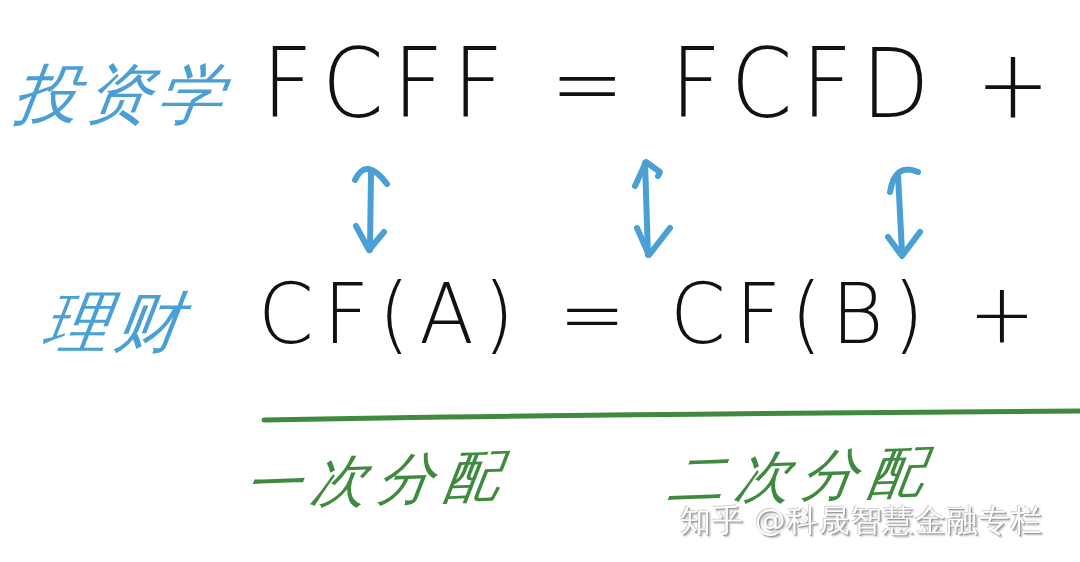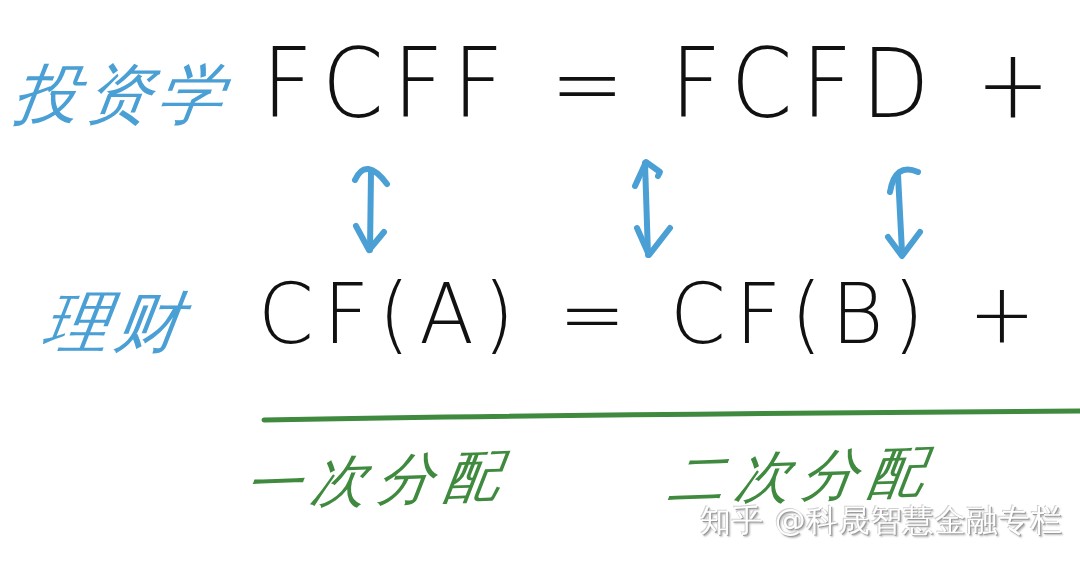--- a/index.html
+++ b/index.html
@@ -59,21 +59,21 @@
     .label-green {
       color: #3f8a3f;
       font-family: "DejaVu Serif", serif;
       font-style: italic;
       font-size: 56px;
       letter-spacing: 10px;
       transform: skewX(-10deg) rotate(-2deg);
     }
     .watermark {
       position: absolute;
-      left: 700px;
+      left: 680px;
       top: 500px;
       font-family: "DejaVu Sans", sans-serif;
       font-size: 31px;
       color: #ffffff;
       text-shadow: 1px 1px 0 #9a9a9a, -1px -1px 0 #d0d0d0, 2px 2px 2px #b0b0b0;
       letter-spacing: 1px;
       white-space: nowrap;
     }
   </style>
 </head>

